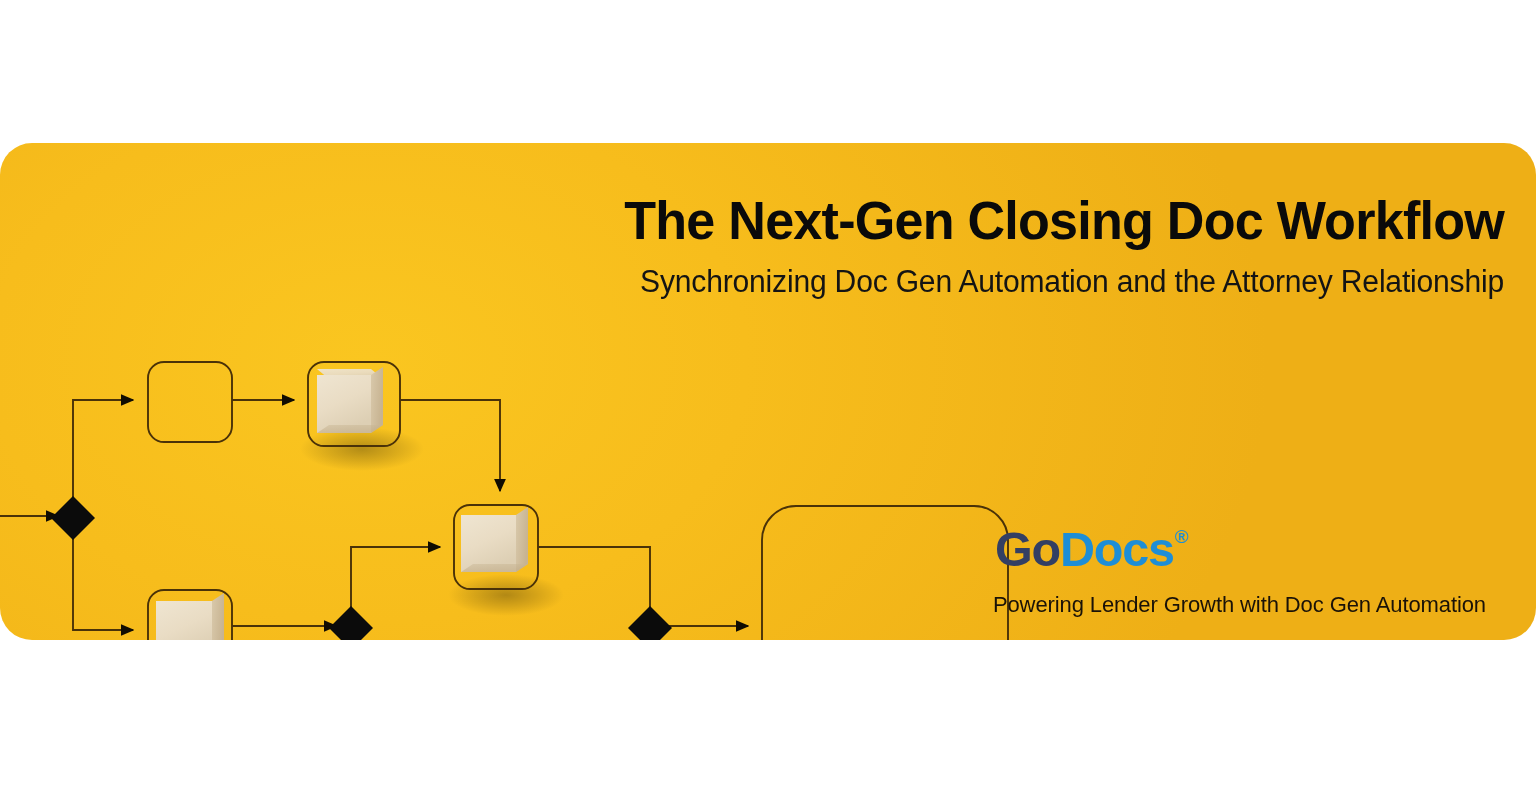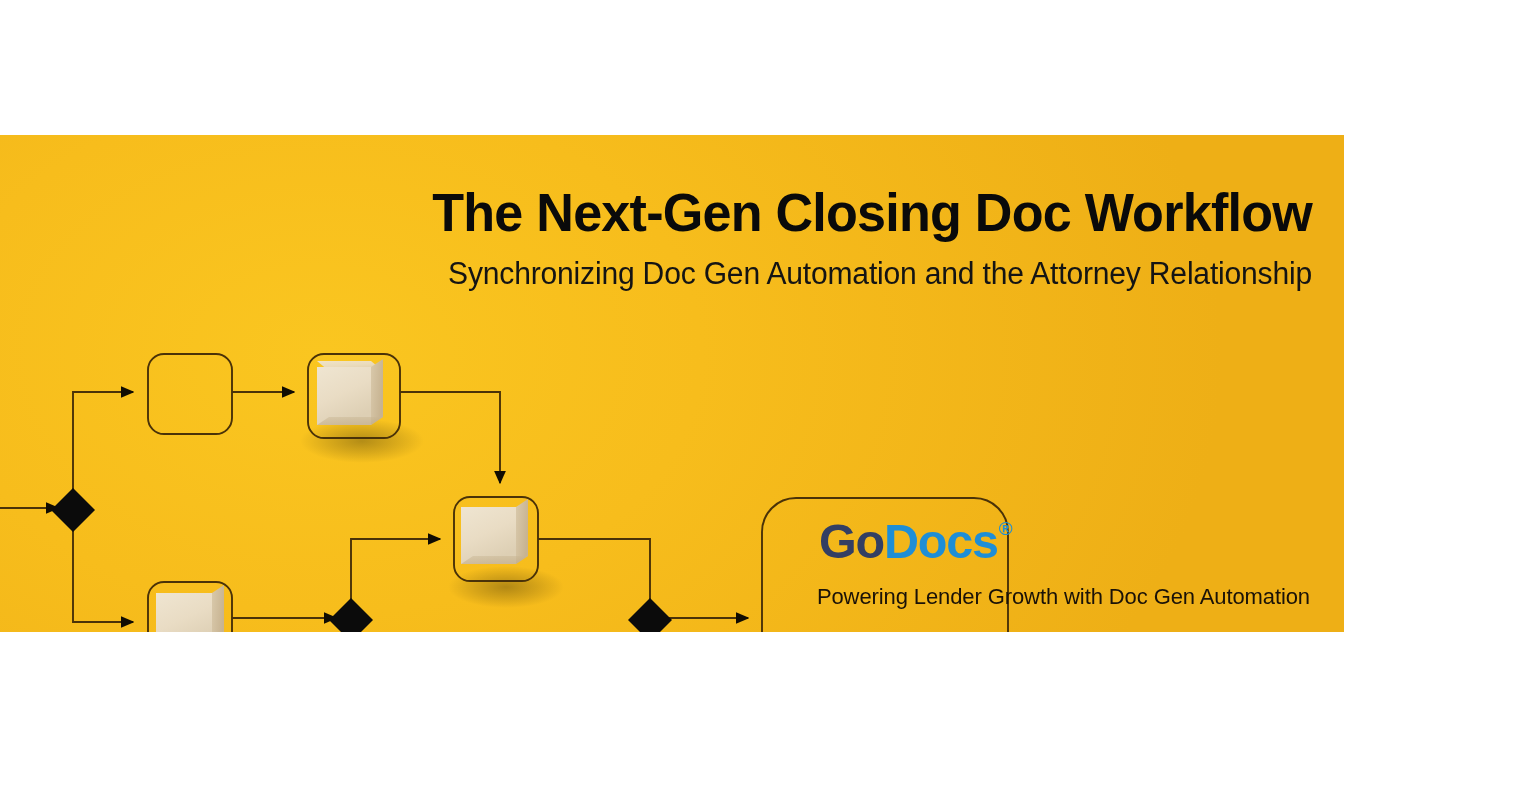--- a/index.html
+++ b/index.html
@@ -18,26 +18,27 @@
     position: relative;
     width: 1536px;
     height: 804px;
     background: #ffffff;
   }
 
   
   #banner {
     position: absolute;
     left: 0;
-    top: 135px;
-    width: 1344px;
+    top: 143px;
+    width: 1536px;
     height: 497px;
     background:
       radial-gradient(ellipse 900px 620px at 24% 44%, #fac620 0%, #f7bd1c 42%, #eeaf16 100%);
     overflow: hidden;
+    border-radius: 32px;
   }
 
   
   #flowchart {
     position: absolute;
     left: 0;
     top: 0;
     width: 1536px;
     height: 497px;
   }
@@ -105,21 +106,21 @@
     left: 1px;
   }
   #logo-tagline {
     font-family: "Liberation Sans", sans-serif;
     font-weight: normal;
     font-size: 22px;
     line-height: 28px;
     letter-spacing: -0.1px;
     color: #1a1208;
     white-space: nowrap;
-    margin: 16px 0 0 0;
+    margin: 16px 16px 0 0;
   }
 </style>
 </head>
 <body>
 
 <div id="canvas">
 
   <div id="banner">
 
     <svg id="flowchart" viewBox="0 0 1536 497" xmlns="http://www.w3.org/2000/svg">

